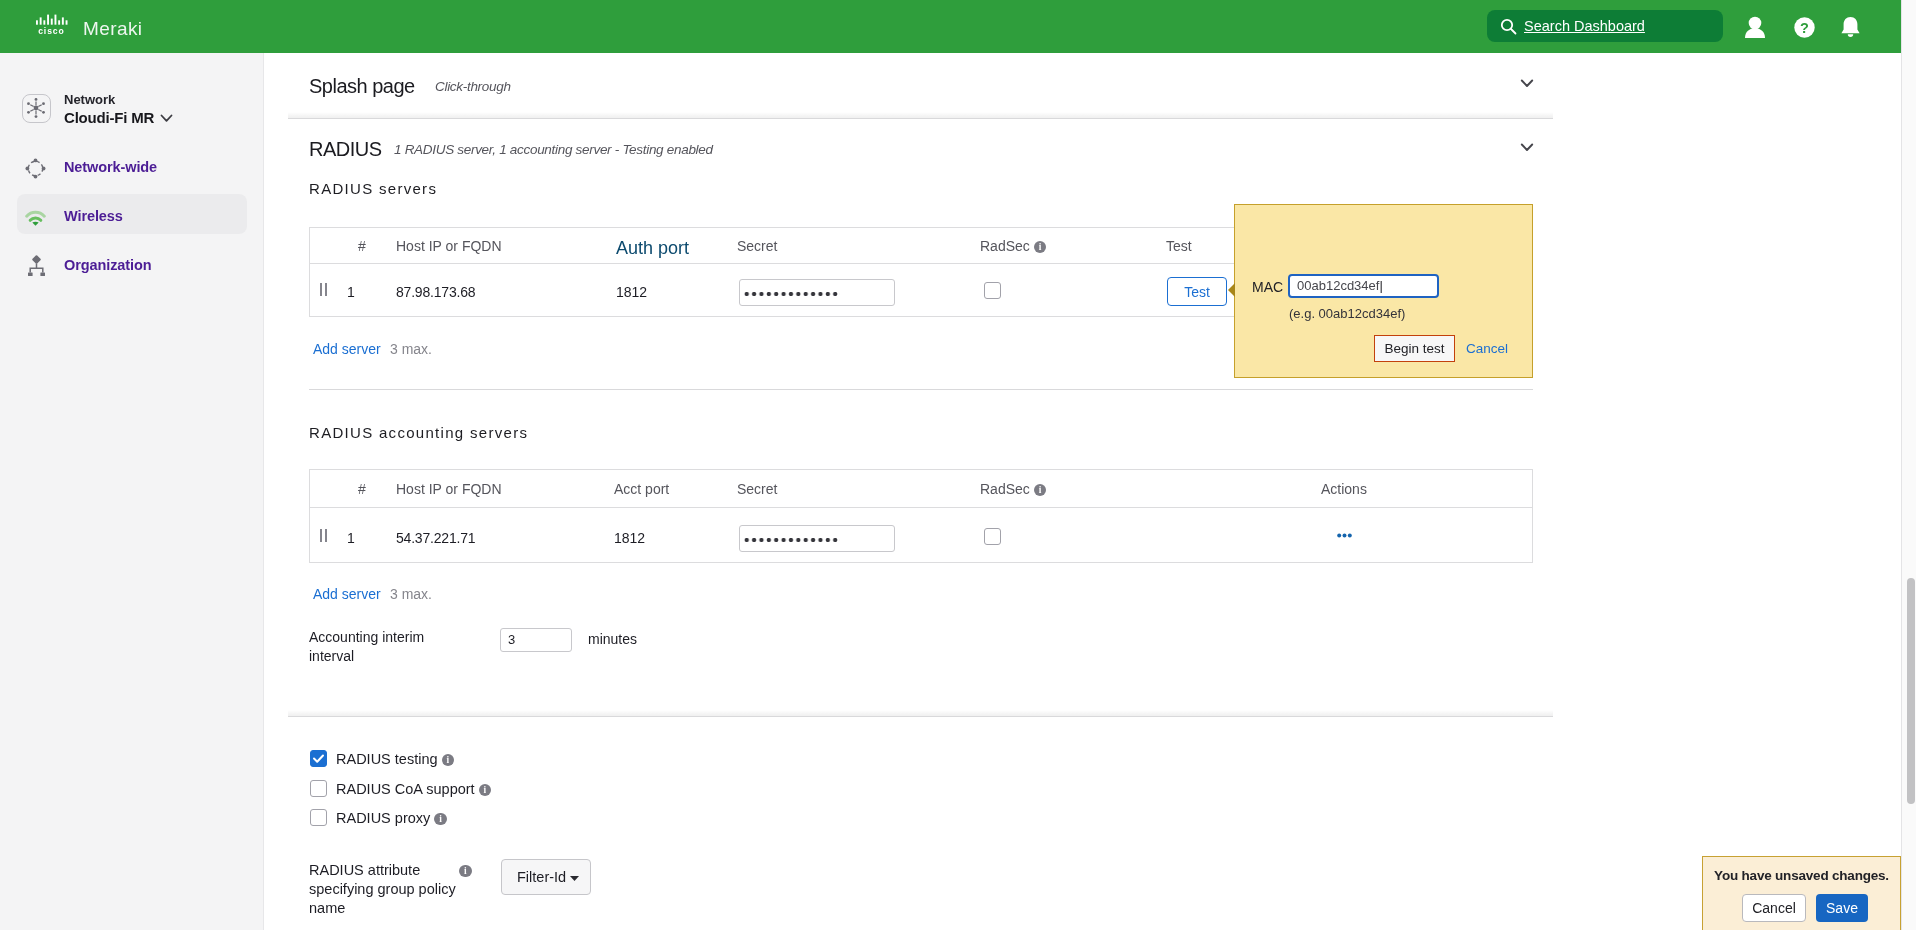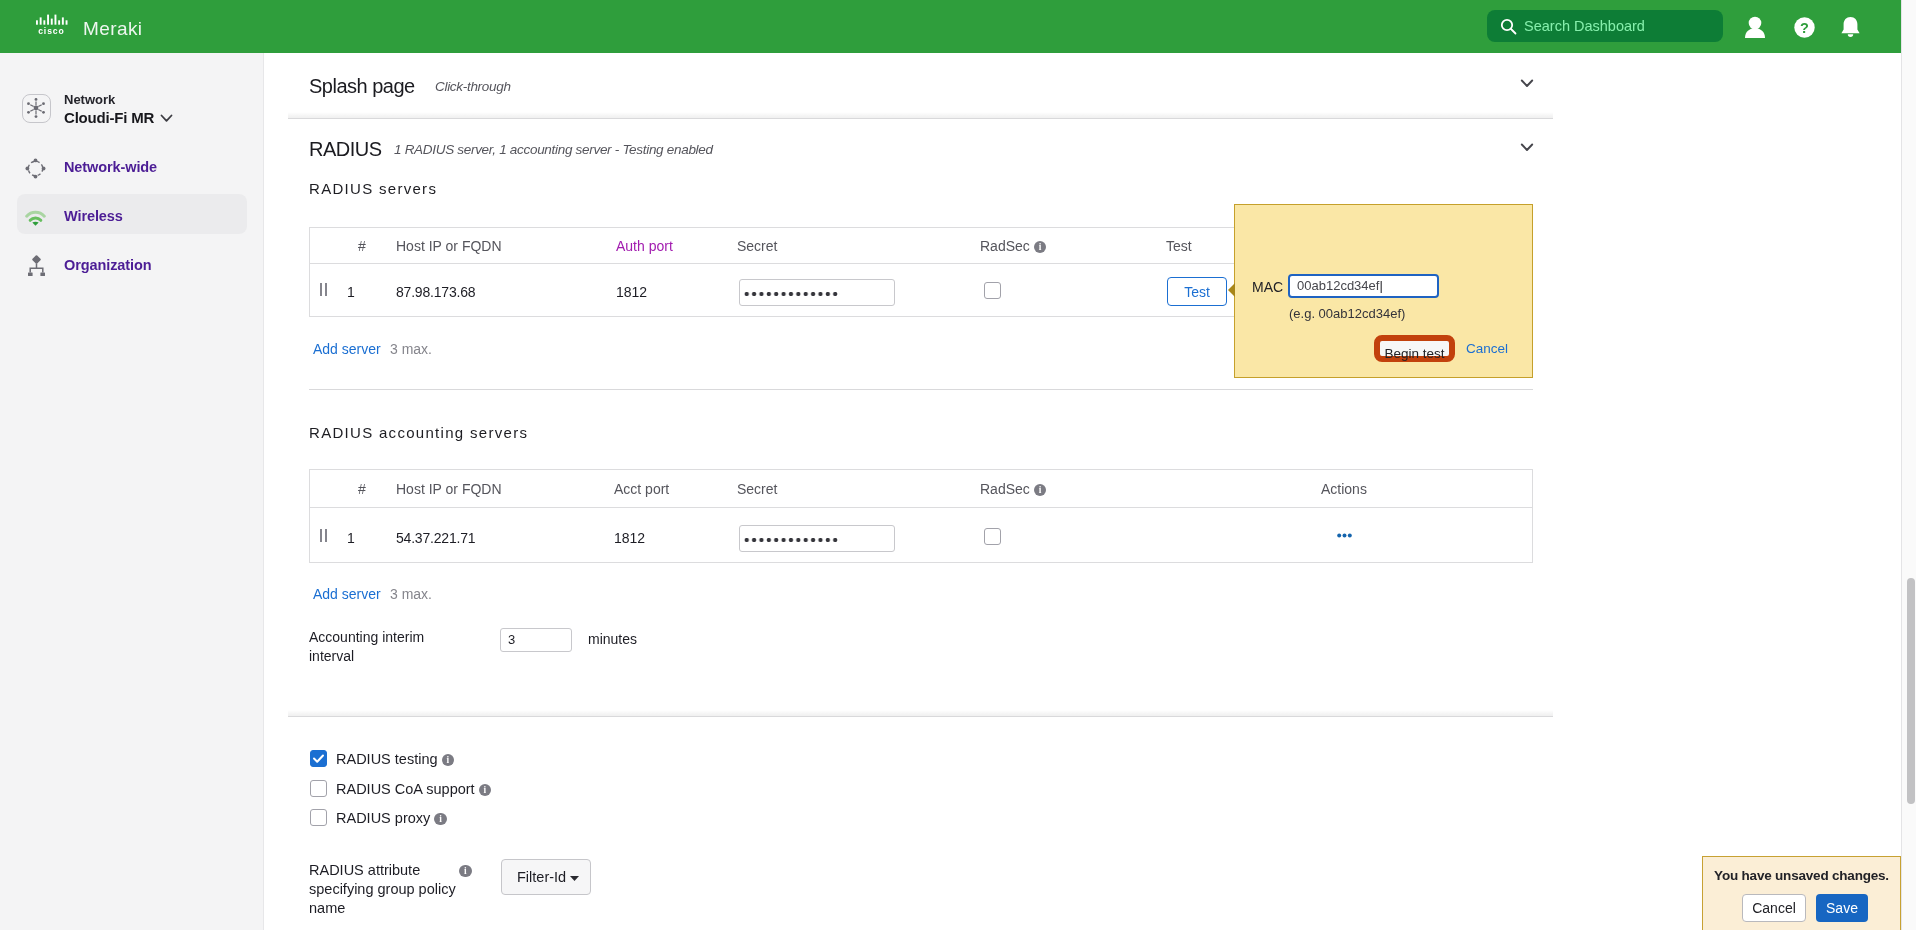--- a/index.html
+++ b/index.html
@@ -4,21 +4,21 @@
 <style>
 * { margin:0; padding:0; box-sizing:border-box; }
 html,body { width:1916px; height:930px; overflow:hidden; }
 body { font-family:"Liberation Sans", sans-serif; background:#ffffff; position:relative; color:#1d1d24; }
 .abs { position:absolute; }
 
 
 #topbar { position:absolute; left:0; top:0; width:1901px; height:53px; background:#2f9e3c; }
 #meraki { position:absolute; left:83px; top:19px; font-size:19px; line-height:19px; font-weight:400; color:#eef6ef; letter-spacing:.4px; }
 #searchbox { position:absolute; left:1487px; top:10px; width:236px; height:32px; background:#0d7d36; border-radius:8px; }
-#searchbox .stext { position:absolute; left:37px; top:8px; font-size:14.5px; color:#86efac; }
+#searchbox .stext { position:absolute; left:37px; top:8px; font-size:14.5px; color:#ffffff;text-decoration:underline; }
 
 
 #sbtrack { position:absolute; left:1901px; top:0; width:15px; height:930px; background:#fafafa; border-left:1px solid #e4e4e6; }
 #sbthumb { position:absolute; left:5px; top:578px; width:8px; height:226px; background:#c2c2c4; border-radius:4px; }
 
 
 #sidebar { position:absolute; left:0; top:53px; width:264px; height:877px; background:#f4f4f5; border-right:1px solid #e7e7e9; }
 #netbox { position:absolute; left:22px; top:41px; width:29px; height:29px; border:1.5px solid #c6c6cb; border-radius:8px; }
 .sb-netlabel { position:absolute; left:64px; top:39px; font-size:13px; font-weight:700; color:#24242b; }
 .sb-netname { position:absolute; left:64px; top:57px; font-size:15px; line-height:15px; font-weight:700; color:#17171c; letter-spacing:-0.2px; }
@@ -161,21 +161,21 @@
     <path d="M1.8 4.5 L7 10 L12.2 4.5" fill="none" stroke="#46464c" stroke-width="1.9" stroke-linecap="round" stroke-linejoin="round"></path>
   </svg>
 
 <div class="h2" style="left:309px;top:180px">RADIUS servers</div>
 
 <div class="abs" style="left:309px;top:227px;width:1224px;height:90px;border:1px solid #dcdcde">
   <div class="abs" style="left:0;top:35px;width:1222px;border-top:1px solid #dcdcde"></div>
 
   <div class="abs" style="left:48px;top:10px;color:#55555c;font-size:14px">#</div>
   <div class="abs" style="left:86px;top:10px;color:#55555c;font-size:14px">Host IP or FQDN</div>
-  <div class="abs" style="left:306px;top:10px;color:#a21caf;font-size:14px">Auth port</div>
+  <div class="abs" style="left:306px;top:10px;color:#0c4a6e;font-size:18px">Auth port</div>
   <div class="abs" style="left:427px;top:10px;color:#55555c;font-size:14px">Secret</div>
   <div class="abs" style="left:670px;top:10px;color:#55555c;font-size:14px">RadSec <span class="infoi">i</span></div>
   <div class="abs" style="left:856px;top:10px;color:#55555c;font-size:14px">Test</div>
 
   <div class="abs" style="left:10px;top:55px;width:2px;height:13px;background:#85858d"></div>
     <div class="abs" style="left:14.5px;top:55px;width:2px;height:13px;background:#85858d"></div>
   <div class="abs" style="left:37px;top:56px;font-size:14px">1</div>
   <div class="abs" style="left:86px;top:56px;font-size:14px;letter-spacing:-0.2px">87.98.173.68</div>
   <div class="abs" style="left:306px;top:56px;font-size:14px">1812</div>
   <div class="abs" style="left:429px;top:51px;width:156px;height:27px;border:1px solid #c8c8cc;border-radius:3px">
@@ -188,21 +188,21 @@
 <div class="abs link" style="left:313px;top:341px;font-size:14px">Add server</div>
 <div class="abs gray" style="left:390px;top:341px;font-size:14px">3 max.</div>
 
 <div id="popup">
   <svg class="abs" style="left:-7px;top:78px" width="7" height="14" viewBox="0 0 7 14">
       <path d="M7 0 L0 7 L7 14 Z" fill="#a8861a"></path>
     </svg>
   <div class="abs" style="left:17px;top:74px;font-size:14px;color:#222227">MAC</div>
   <div class="abs" style="left:53px;top:69px;width:151px;height:24px;background:#fff;border:2px solid #1f63c2;border-radius:4px;font-size:13px;color:#46464c;line-height:20px;padding-left:7px">00ab12cd34ef<span style="color:#26262c">|</span></div>
   <div class="abs" style="left:54px;top:101px;font-size:13px;color:#33333a">(e.g. 00ab12cd34ef)</div>
-  <div class="abs" style="left:139px;top:130px;width:81px;height:27px;background:#f7f7f7;border:6px solid #c2410c;border-radius:8px;font-size:13.5px;color:#222227;text-align:center;line-height:25px">Begin test</div>
+  <div class="abs" style="left:139px;top:130px;width:81px;height:27px;background:#f7f7f7;border:1px solid #c2410c;border-radius:0;font-size:13.5px;color:#222227;text-align:center;line-height:25px">Begin test</div>
   <div class="abs link" style="left:231px;top:136px;font-size:13.5px">Cancel</div>
 </div>
 
 <div class="h2" style="left:309px;top:424px">RADIUS accounting servers</div>
 <div class="abs" style="left:309px;top:469px;width:1224px;height:94px;border:1px solid #dcdcde">
   <div class="abs" style="left:0;top:37px;width:1222px;border-top:1px solid #dcdcde"></div>
   <div class="abs" style="left:48px;top:11px;color:#55555c;font-size:14px">#</div>
   <div class="abs" style="left:86px;top:11px;color:#55555c;font-size:14px">Host IP or FQDN</div>
   <div class="abs" style="left:304px;top:11px;color:#55555c;font-size:14px">Acct port</div>
   <div class="abs" style="left:427px;top:11px;color:#55555c;font-size:14px">Secret</div>

